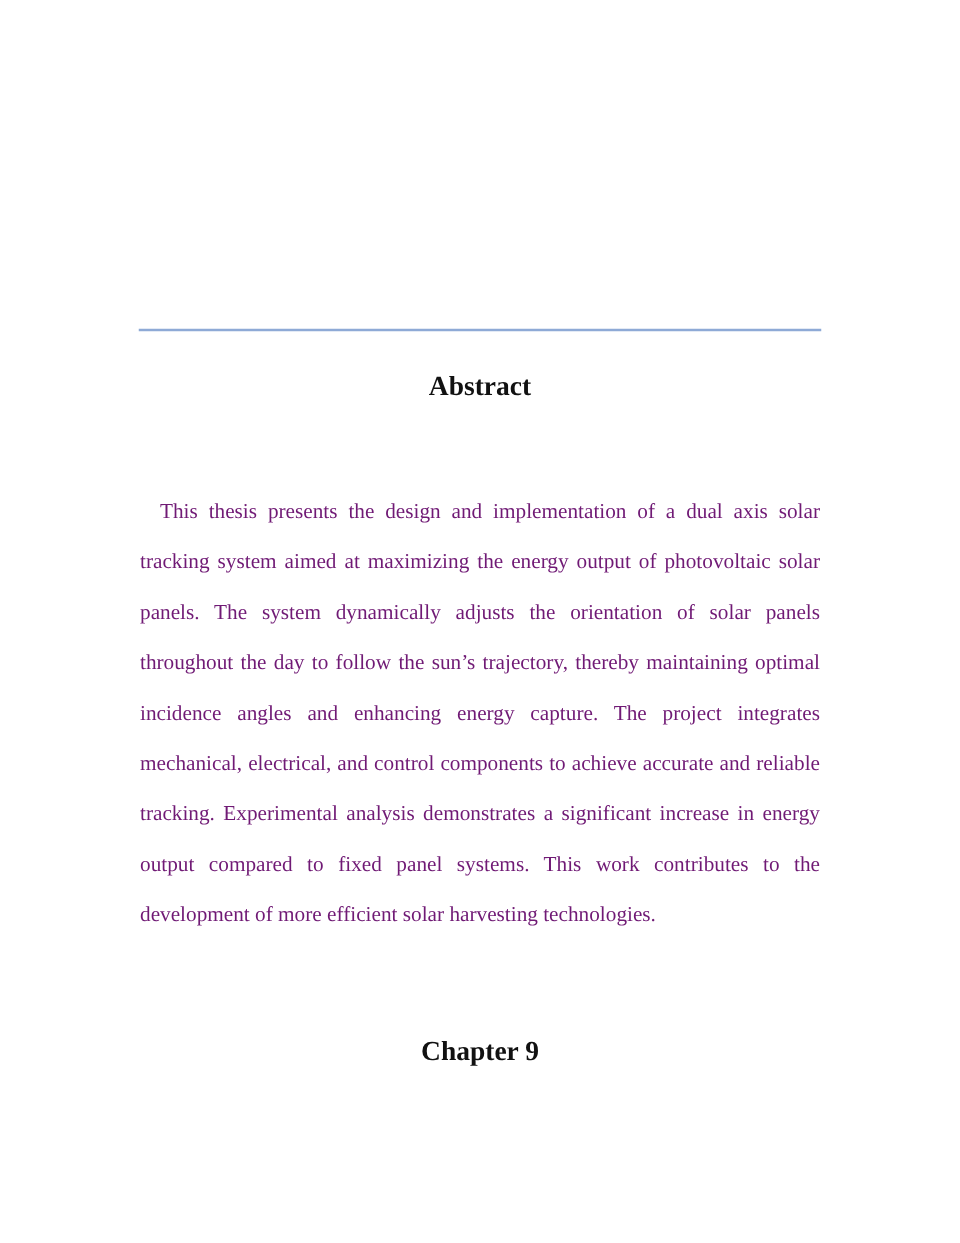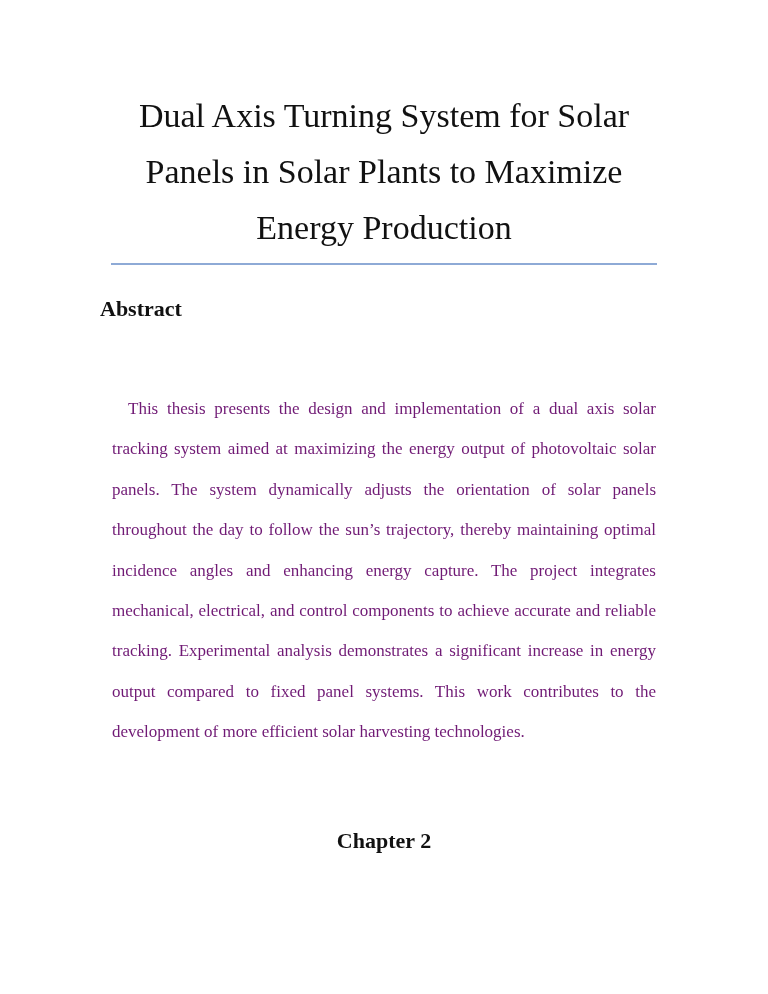--- a/index.html
+++ b/index.html
@@ -40,20 +40,21 @@
       width: 546px;
       top: 263px;
       height: 2px;
       background: #8eaad6;
     }
     .abstract-heading {
       position: absolute;
       left: 100px;
       width: 568px;
       top: 294px;
+      text-align: center;
       font-size: 22px;
       font-weight: bold;
       margin: 0;
       line-height: 30px;
     }
     .abstract-body {
       position: absolute;
       left: 112px;
       width: 544px;
       top: 389px;
@@ -73,22 +74,21 @@
       font-size: 22px;
       font-weight: bold;
       margin: 0;
       line-height: 30px;
     }
   </style>
 </head>
 <body>
 
 <div class="page">
-  <h1 class="title">Dual Axis Turning System for Solar Panels in Solar Plants to Maximize Energy Production</h1>
 
   <div class="divider"></div>
 
   <h2 class="abstract-heading">Abstract</h2>
 
   <p class="abstract-body">This thesis presents the design and implementation of a dual axis solar tracking system aimed at maximizing the energy output of photovoltaic solar panels. The system dynamically adjusts the orientation of solar panels throughout the day to follow the sun’s trajectory, thereby maintaining optimal incidence angles and enhancing energy capture. The project integrates mechanical, electrical, and control components to achieve accurate and reliable tracking. Experimental analysis demonstrates a significant increase in energy output compared to fixed panel systems. This work contributes to the development of more efficient solar harvesting technologies.</p>
 
-  <h2 class="chapter-heading">Chapter 2</h2>
+  <h2 class="chapter-heading">Chapter 9</h2>
 </div>
 
 </body></html>

